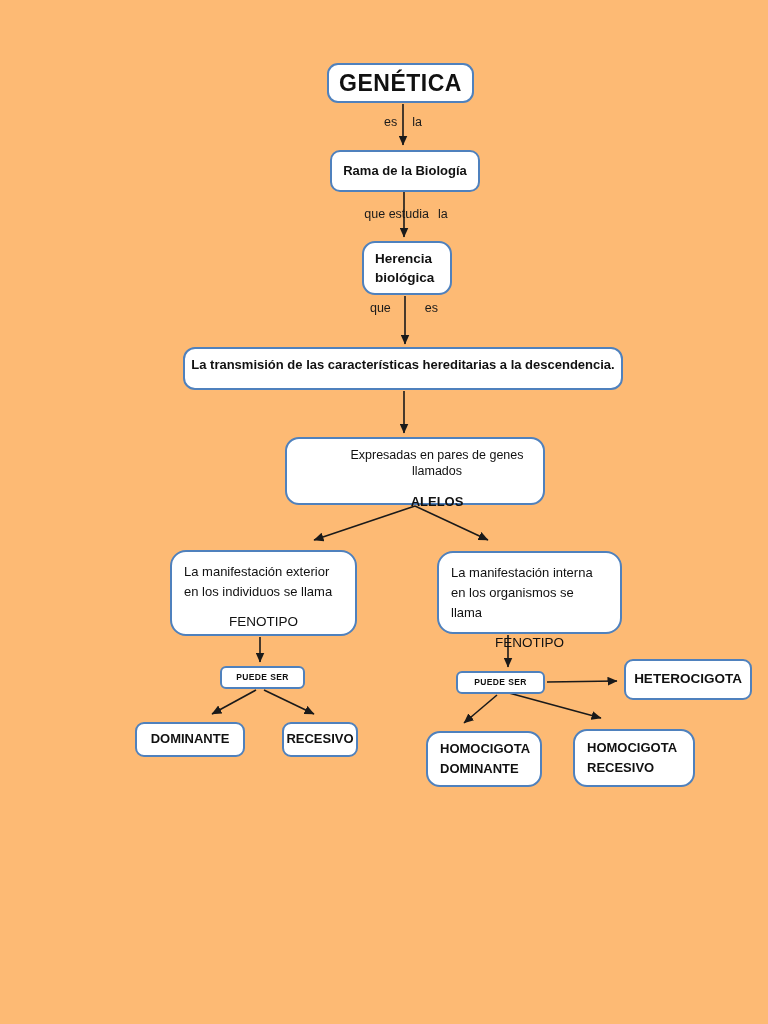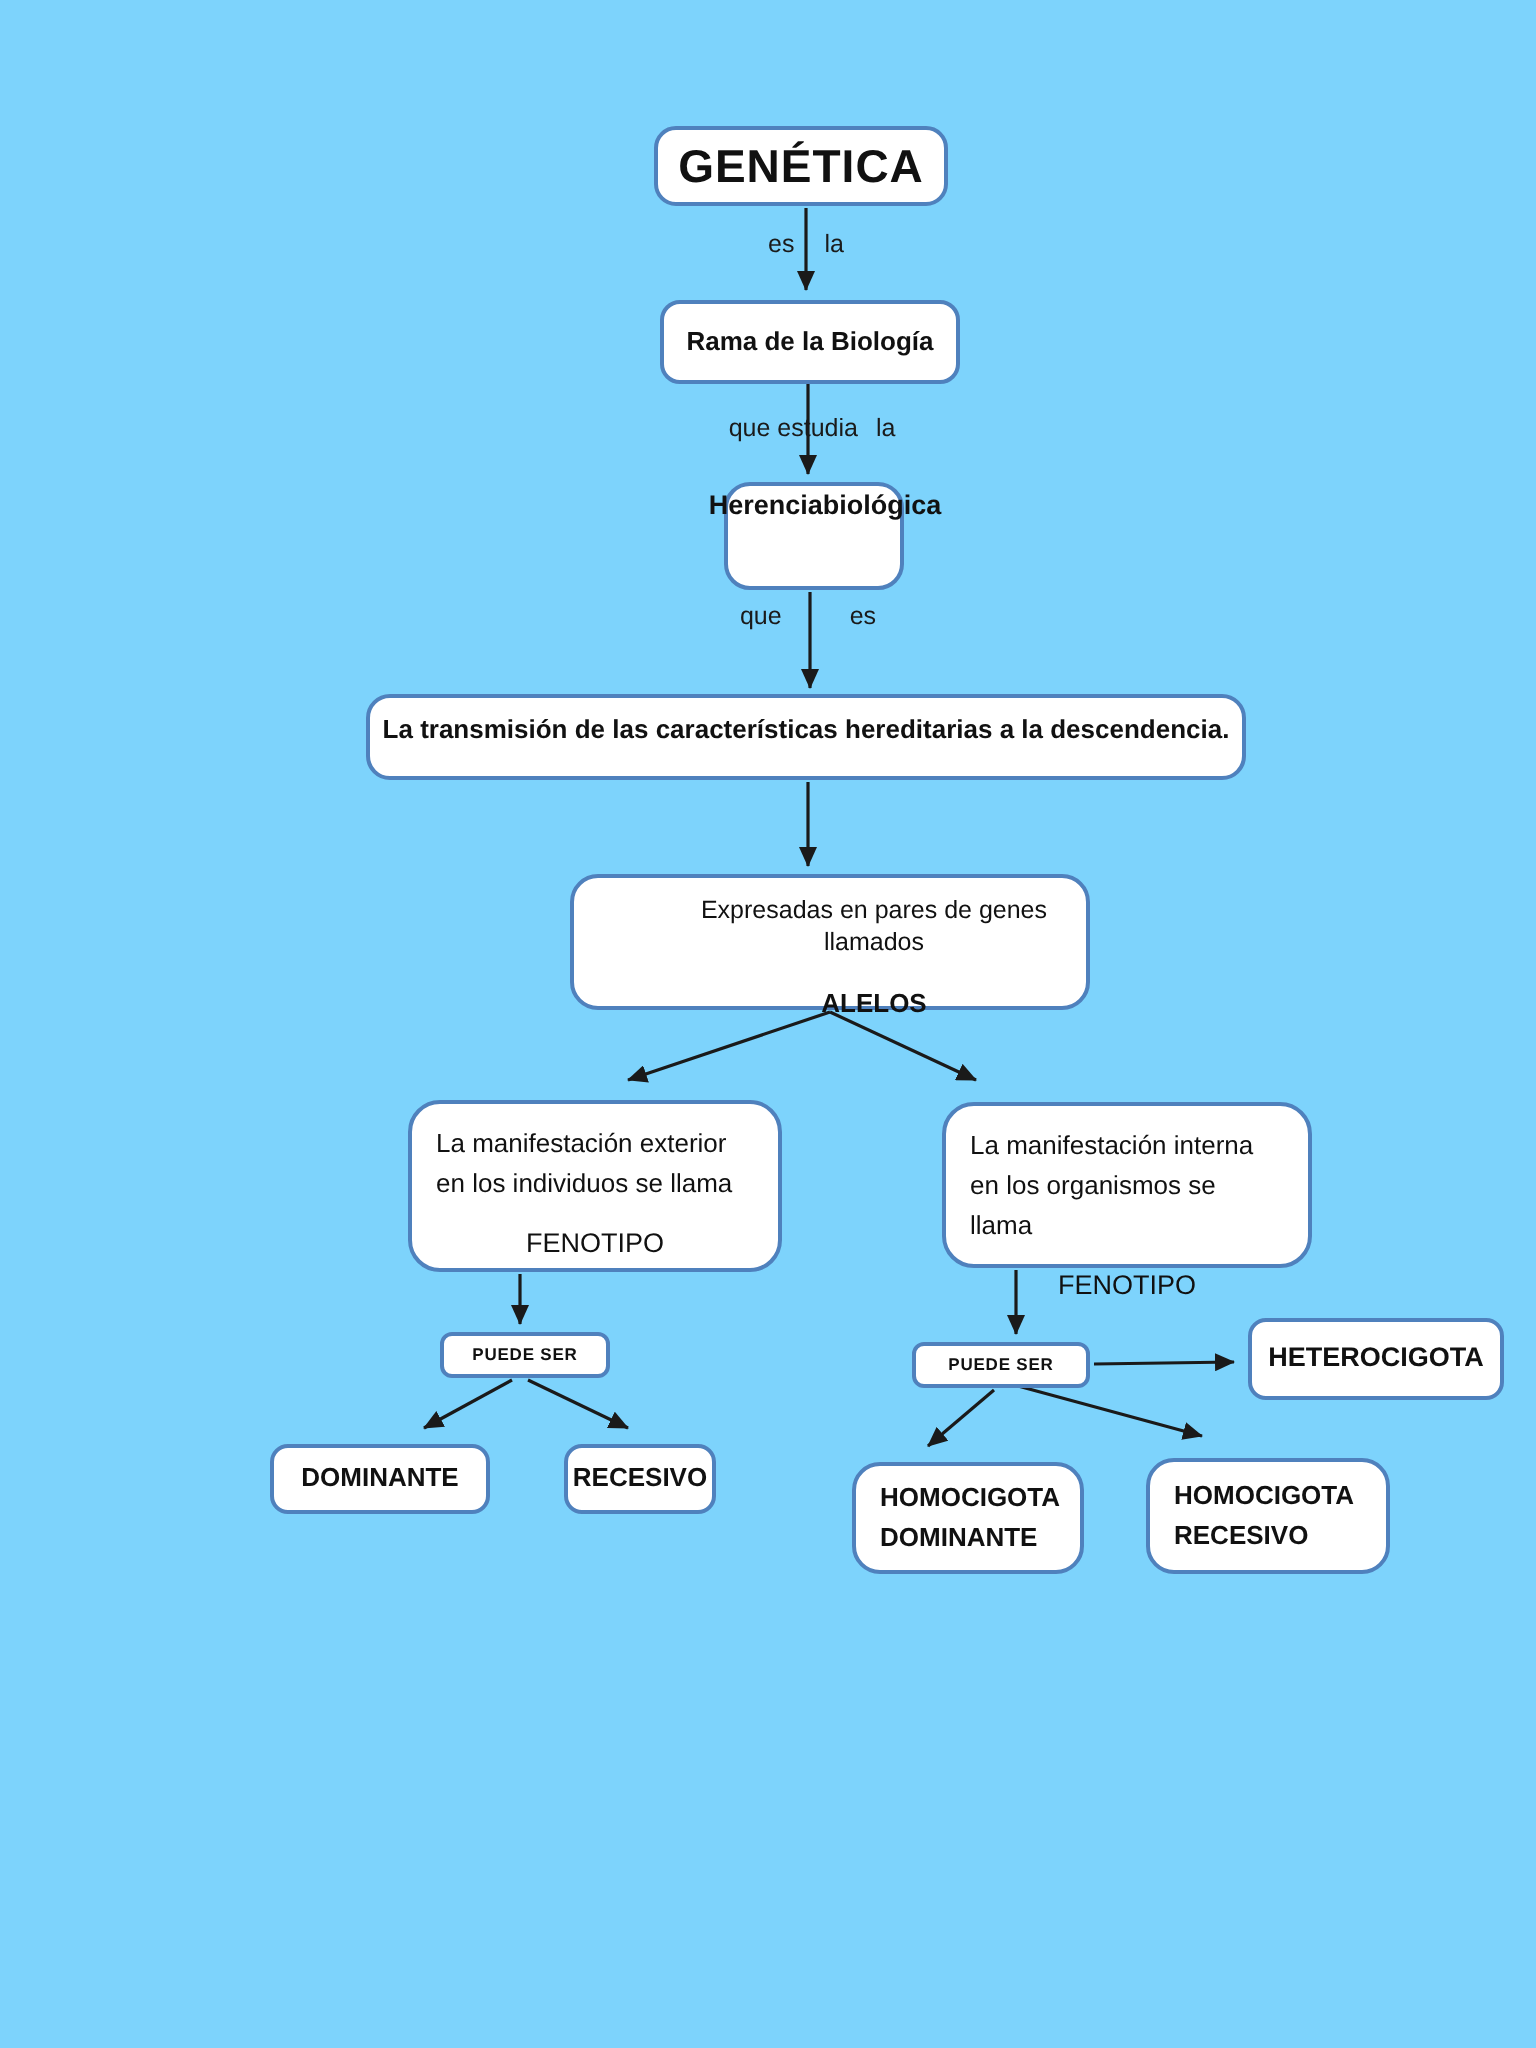--- a/index.html
+++ b/index.html
@@ -3,21 +3,21 @@
 <meta charset="utf-8">
 <style>
   html,body{margin:0;padding:0;}
   body{
     font-family:"Liberation Sans", sans-serif;
     background:#eef1f6;
   }
   .page{
     position:relative;
     width:768px;height:1024px;
-    background:#7dd3fc;
+    background:#fdba74;
     overflow:hidden;
     color:#111;
   }
   .edges{
     position:absolute;left:0;top:0;width:768px;height:1024px;
     pointer-events:none;
   }
   .node{
     position:absolute;
     box-sizing:border-box;
@@ -36,40 +36,39 @@
     font-size:23px;font-weight:bold;letter-spacing:.5px;
   }
   .node-rama{
     left:330px;top:150px;width:150px;height:42px;
     font-size:13px;font-weight:bold;
   }
   .node-herencia{
     left:362px;top:241px;width:90px;height:54px;
     border-width:2.5px;border-radius:13px;
     font-size:13.5px;font-weight:bold;
-    display:flex;flex-direction:row;justify-content:center;
+    display:flex;flex-direction:column;justify-content:center;
     padding-left:11px;line-height:19px;
   }
   .node-transmision{
     left:183px;top:347px;width:440px;height:43px;
     font-size:13px;font-weight:bold;text-align:center;
     padding-top:8px;border-radius:12px;
   }
   .node-alelos{
     left:285px;top:437px;width:260px;height:68px;
     font-size:12.5px;text-align:center;padding-top:9px;
     border-radius:14px;
     padding-left:44px;
   }
   .node-alelos .second{display:block;margin-top:15px;font-weight:bold;font-size:13px;}
   .node-branch{
     font-size:13px;
     padding:10px 12px;
     border-radius:16px;
-    margin-left:34px;
   }
   .node-fenotipo{left:170px;top:550px;width:187px;height:86px;}
   .node-genotipo{left:437px;top:551px;width:185px;height:83px;}
   .node-branch .bline{display:block;line-height:20px;}
   .node-branch .bname{display:block;text-align:center;font-weight:normal;font-size:13.5px;margin-top:12px;}
   .node-puede{
     font-size:8.5px;font-weight:600;letter-spacing:.4px;
     border-radius:6px;
   }
   .node-puede-left{left:220px;top:666px;width:85px;height:23px;}

